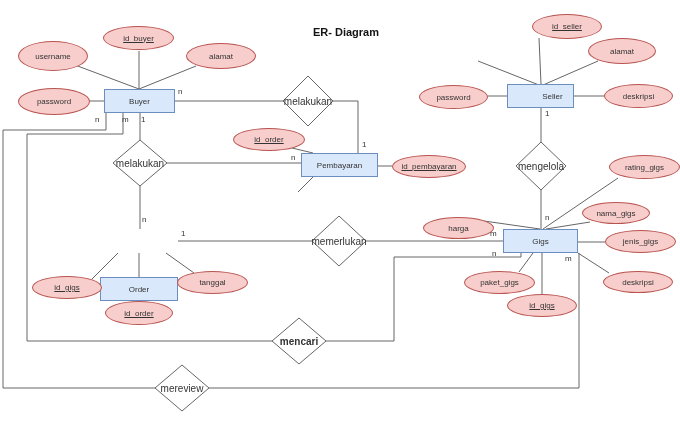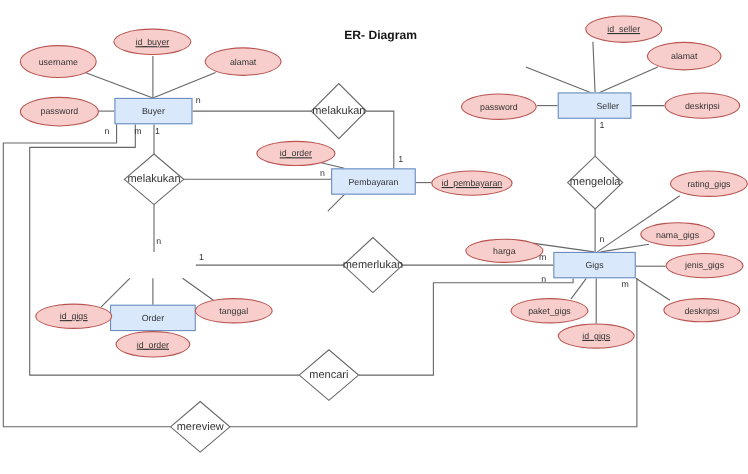--- a/index.html
+++ b/index.html
@@ -76,21 +76,21 @@
   <div class="entity" style="left:104px;top:89px;width:71px;height:24px;">Buyer</div>
   <div class="entity" style="left:507px;top:84px;width:67px;height:24px;padding-left:24px;">Seller</div>
   <div class="entity" style="left:301px;top:153px;width:77px;height:24px;">Pembayaran</div>
   <div class="entity" style="left:100px;top:229px;width:78px;height:24px;margin-top:48px;">Order</div>
   <div class="entity" style="left:503px;top:229px;width:75px;height:24px;">Gigs</div>
 
   <span class="dlabel" style="left:308px;top:101px;">melakukan</span>
   <span class="dlabel" style="left:140px;top:163px;">melakukan</span>
   <span class="dlabel" style="left:541px;top:166px;">mengelola</span>
   <span class="dlabel" style="left:339px;top:241px;">memerlukan</span>
-  <span class="dlabel" style="left:299px;top:341px;">mencari</span>
+  <span class="dlabel" style="left:299px;top:341px;font-weight:bold;">mencari</span>
   <span class="dlabel" style="left:182px;top:388px;">mereview</span>
 
   <div class="ellipse" style="left:18px;top:41px;width:70px;height:30px;">username</div>
   <div class="ellipse key" style="left:103px;top:26px;width:71px;height:24px;">id_buyer</div>
   <div class="ellipse" style="left:186px;top:43px;width:70px;height:26px;">alamat</div>
   <div class="ellipse" style="left:18px;top:88px;width:72px;height:27px;">password</div>
 
   <div class="ellipse key" style="left:532px;top:14px;width:70px;height:25px;">id_seller</div>
   <div class="ellipse" style="left:588px;top:38px;width:68px;height:26px;">alamat</div>
   <div class="ellipse" style="left:419px;top:85px;width:69px;height:24px;">password</div>

